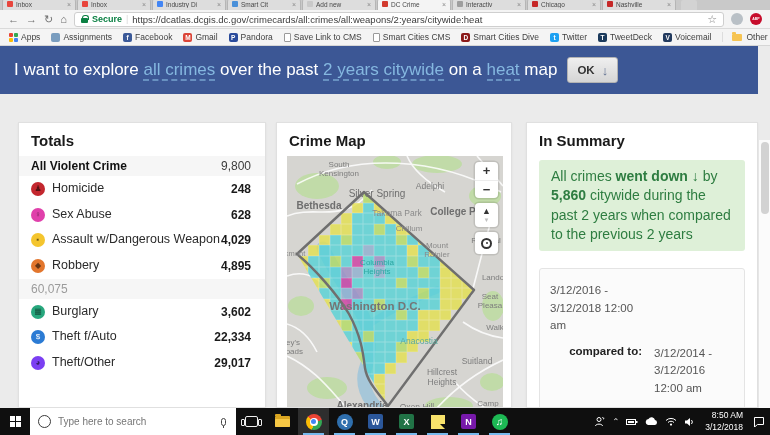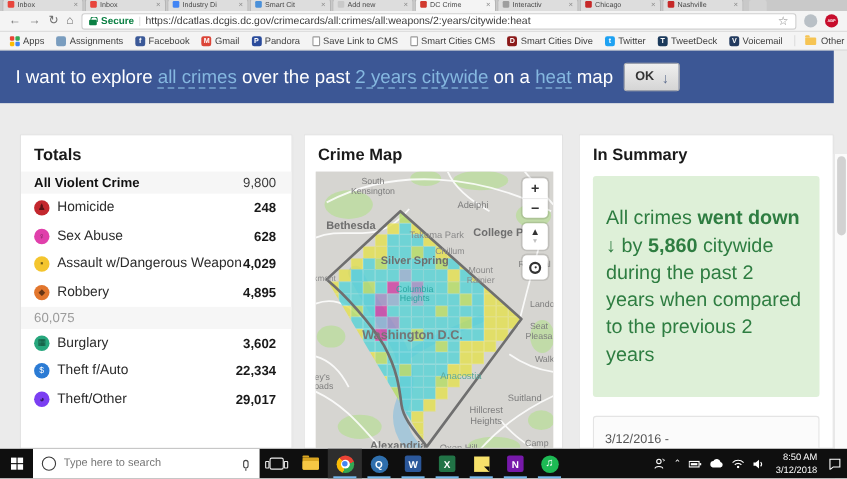--- a/index.html
+++ b/index.html
@@ -76,21 +76,21 @@
 .cbox{background:#fff;border-radius:4px;box-shadow:0 0 0 1.5px rgba(0,0,0,.1);width:23px;overflow:hidden}
 .cbtn{height:18px;line-height:18px;font-size:13px;color:#333;text-align:center;font-weight:bold}
 .cbtn+.cbtn{border-top:1px solid #ececec}
 .pitchup{font-size:9px;color:#333;text-align:center;line-height:10px;padding-top:3px}
 .pitchdn{font-size:6px;color:#c0c0c0;text-align:center;line-height:8px;padding-bottom:3px}
 .geo{width:23px;height:22px;display:flex;align-items:center;justify-content:center}
 .geoicon{width:11px;height:11px;border:2px solid #333;border-radius:50%;position:relative}
 .geoicon::after{content:"";position:absolute;inset:2.5px;background:#333;border-radius:50%}
 
 
-.sumbox{margin:4px 12px 0;background:#def0d8;border-radius:3px;padding:26px 12px;color:#2e7d41;font-size:18px;line-height:1.38}
+.sumbox{margin:4px 12px 0;background:#def0d8;border-radius:3px;padding:7px 12px;color:#2e7d41;font-size:14px;line-height:1.38}
 .sumbox b{font-weight:bold}
 .card{margin:17px 12px 0;background:#fbfbfb;border:1px solid #e4e4e4;border-radius:3px;padding:13px 10px 6px}
 .cardtitle{text-align:center;font-weight:bold;font-size:13px;color:#1f1f1f;margin-bottom:11px}
 .srow{display:grid;grid-template-columns:92px 1fr;column-gap:12px;margin-bottom:11px;font-size:11.5px}
 .slabel{font-weight:bold;text-align:right;color:#1f1f1f}
 .sval{color:#555;max-width:95px;line-height:1.5}
 
 
 .scrollb{position:absolute;top:46px;right:0;width:12px;height:362px;background:#fbfbfb;border-left:1px solid #e6e6e6}
 .thumb{margin:2px 1.5px;width:8px;height:72px;background:#d2d2d2;border-radius:4px}
@@ -679,21 +679,21 @@
           <div class="hcell" style="opacity: 0;"></div>
           <div class="hcell" style="opacity: 0;"></div>
           <div class="hcell" style="opacity: 0;"></div>
         </div>
       <svg class="bound" width="216" height="252" viewBox="0 0 216 252" style="pointer-events:none">
         <path d="M77,36 L10,98 C28,113 50,138 62,158 C74,180 76,196 78,212 C80,226 92,238 101,250 L187,134 Z" fill="none" stroke="#6f6f6f" stroke-width="2.4" stroke-linejoin="round"></path>
       </svg>
       <div id="mapLabels">
           <span class="mlabel" style="left: 52px; top: 14px; font-size: 8px; color: rgb(125, 125, 125);">South
 Kensington</span>
-          <span class="mlabel" style="left: 90px; top: 38px; font-size: 10px; color: rgb(110, 110, 110); font-weight: bold; margin-top: 44px;">Silver Spring</span>
+          <span class="mlabel" style="left: 90px; top: 38px; font-size: 10px; color: rgb(110, 110, 110); font-weight: normal;">Silver Spring</span>
           <span class="mlabel" style="left: 32px; top: 50px; font-size: 10px; color: rgb(110, 110, 110); font-weight: bold;">Bethesda</span>
           <span class="mlabel" style="left: 143px; top: 31px; font-size: 8.5px; color: rgb(125, 125, 125);">Adelphi</span>
           <span class="mlabel" style="left: 166px; top: 56px; font-size: 10px; color: rgb(110, 110, 110); font-weight: bold;">College P</span>
           <span class="mlabel" style="left: 110px; top: 58px; font-size: 8.5px; color: rgb(138, 138, 138);">Takoma Park</span>
           <span class="mlabel" style="left: 122px; top: 73px; font-size: 8px; color: rgb(138, 138, 138);">Chillum</span>
           <span class="mlabel" style="left: 150px; top: 95px; font-size: 8px; color: rgb(138, 138, 138);">Mount
 Rainier</span>
           <span class="mlabel" style="left: 199px; top: 85px; font-size: 8px; color: rgb(125, 125, 125);">Riverdal</span>
           <span class="mlabel" style="left: 206px; top: 122px; font-size: 8px; color: rgb(125, 125, 125);">Lando</span>
           <span class="mlabel" style="left: 6px; top: 98px; font-size: 7.5px; color: rgb(138, 138, 138);">okmont</span>

